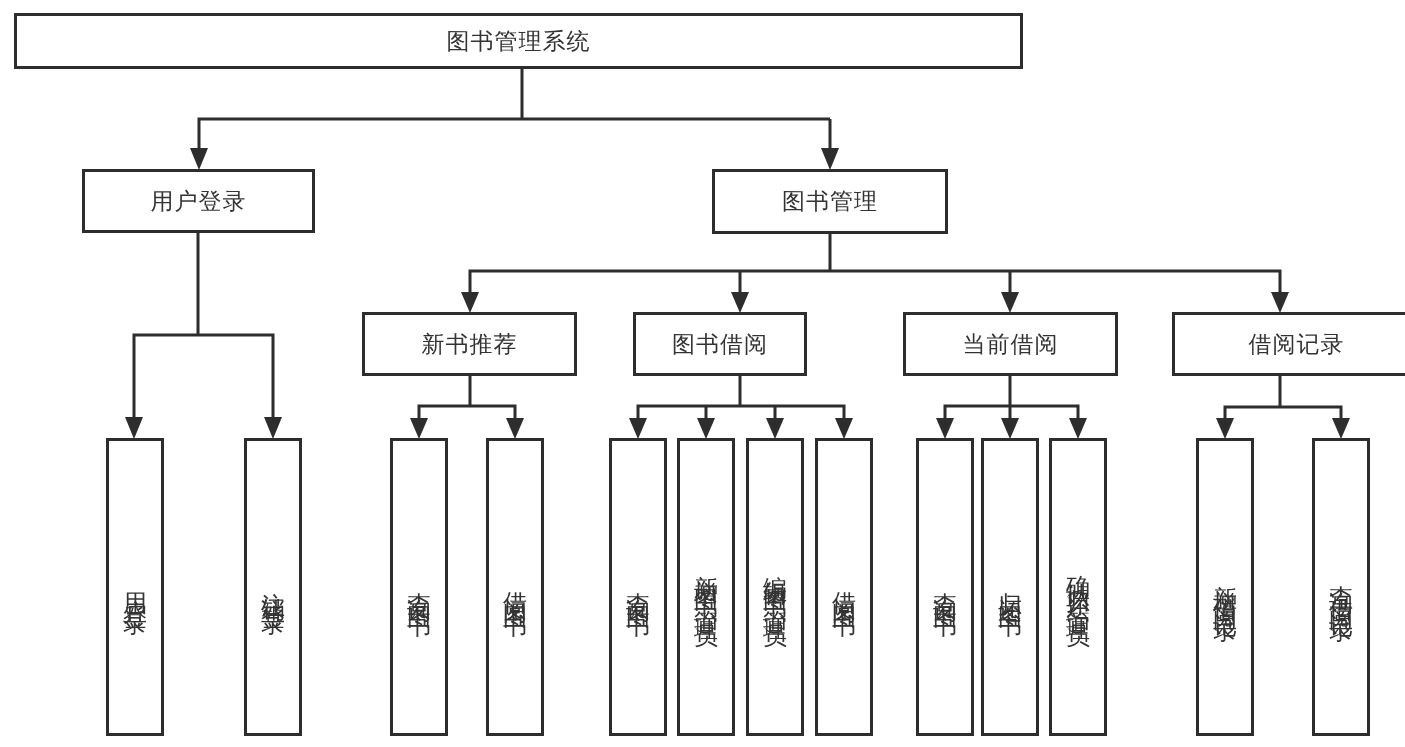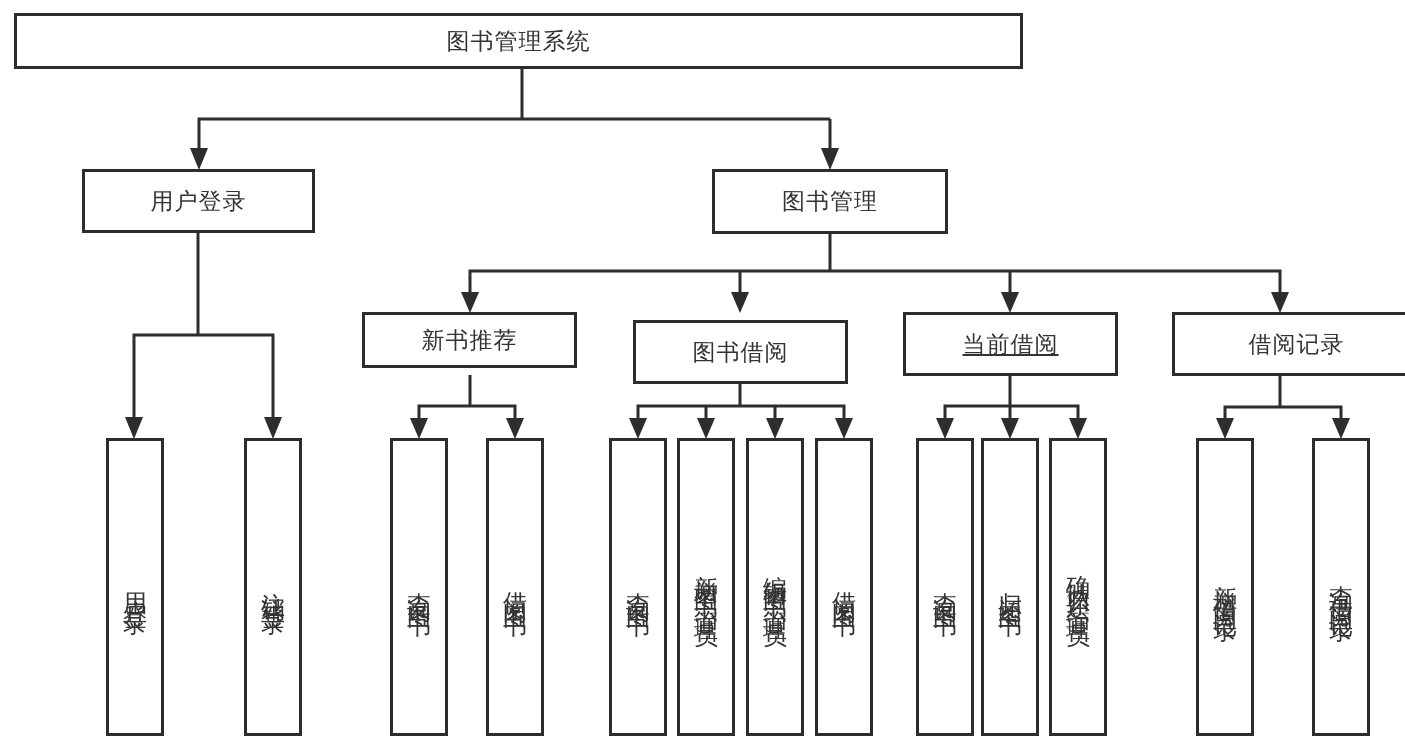--- a/index.html
+++ b/index.html
@@ -114,27 +114,27 @@
     <span>图书管理系统</span>
   </div>
 
   <div class="node" style="left:82px; top:169px; width:233px; height:64px;">
     <span>用户登录</span>
   </div>
   <div class="node" style="left:712px; top:169px; width:236px; height:65px;">
     <span>图书管理</span>
   </div>
 
-  <div class="node" style="left:362px; top:312px; width:215px; height:56px;">
+  <div class="node" style="left:362px; top:312px; width:215px; height:64px;">
     <span>新书推荐</span>
   </div>
-  <div class="node" style="left:633px; top:320px; width:215px; height:64px;">
+  <div class="node" style="left:633px; top:312px; width:174px; height:64px;">
     <span>图书借阅</span>
   </div>
-  <div class="node" style="left:903px; top:312px; width:215px; height:64px;text-decoration:underline;">
+  <div class="node" style="left:903px; top:312px; width:215px; height:64px;">
     <span>当前借阅</span>
   </div>
   <div class="node" style="left:1172px; top:312px; width:249px; height:64px;">
     <span>借阅记录</span>
   </div>
 
   <div class="vnode" style="left:106px;">
     <span class="vtext">用户登录</span>
   </div>
   <div class="vnode" style="left:244px;">

